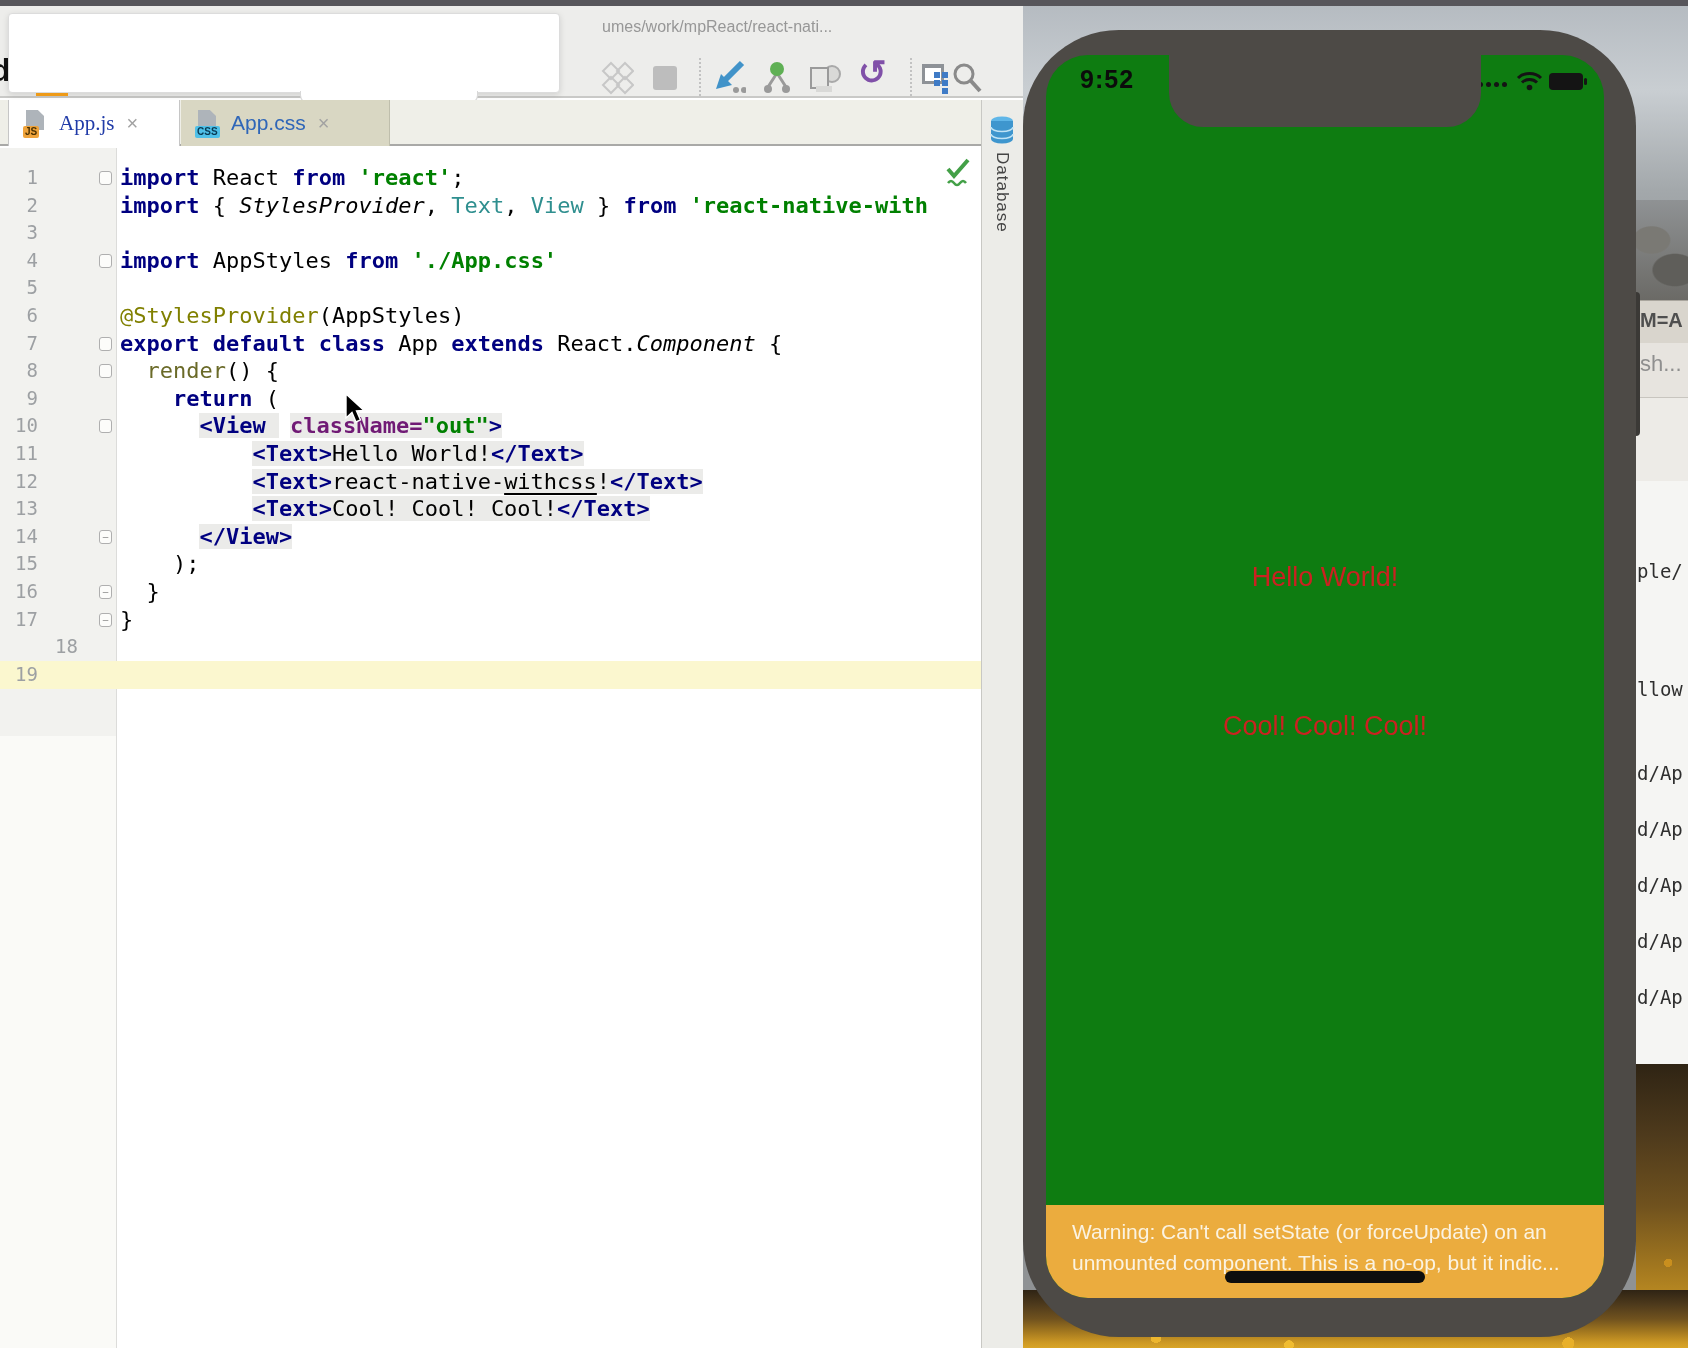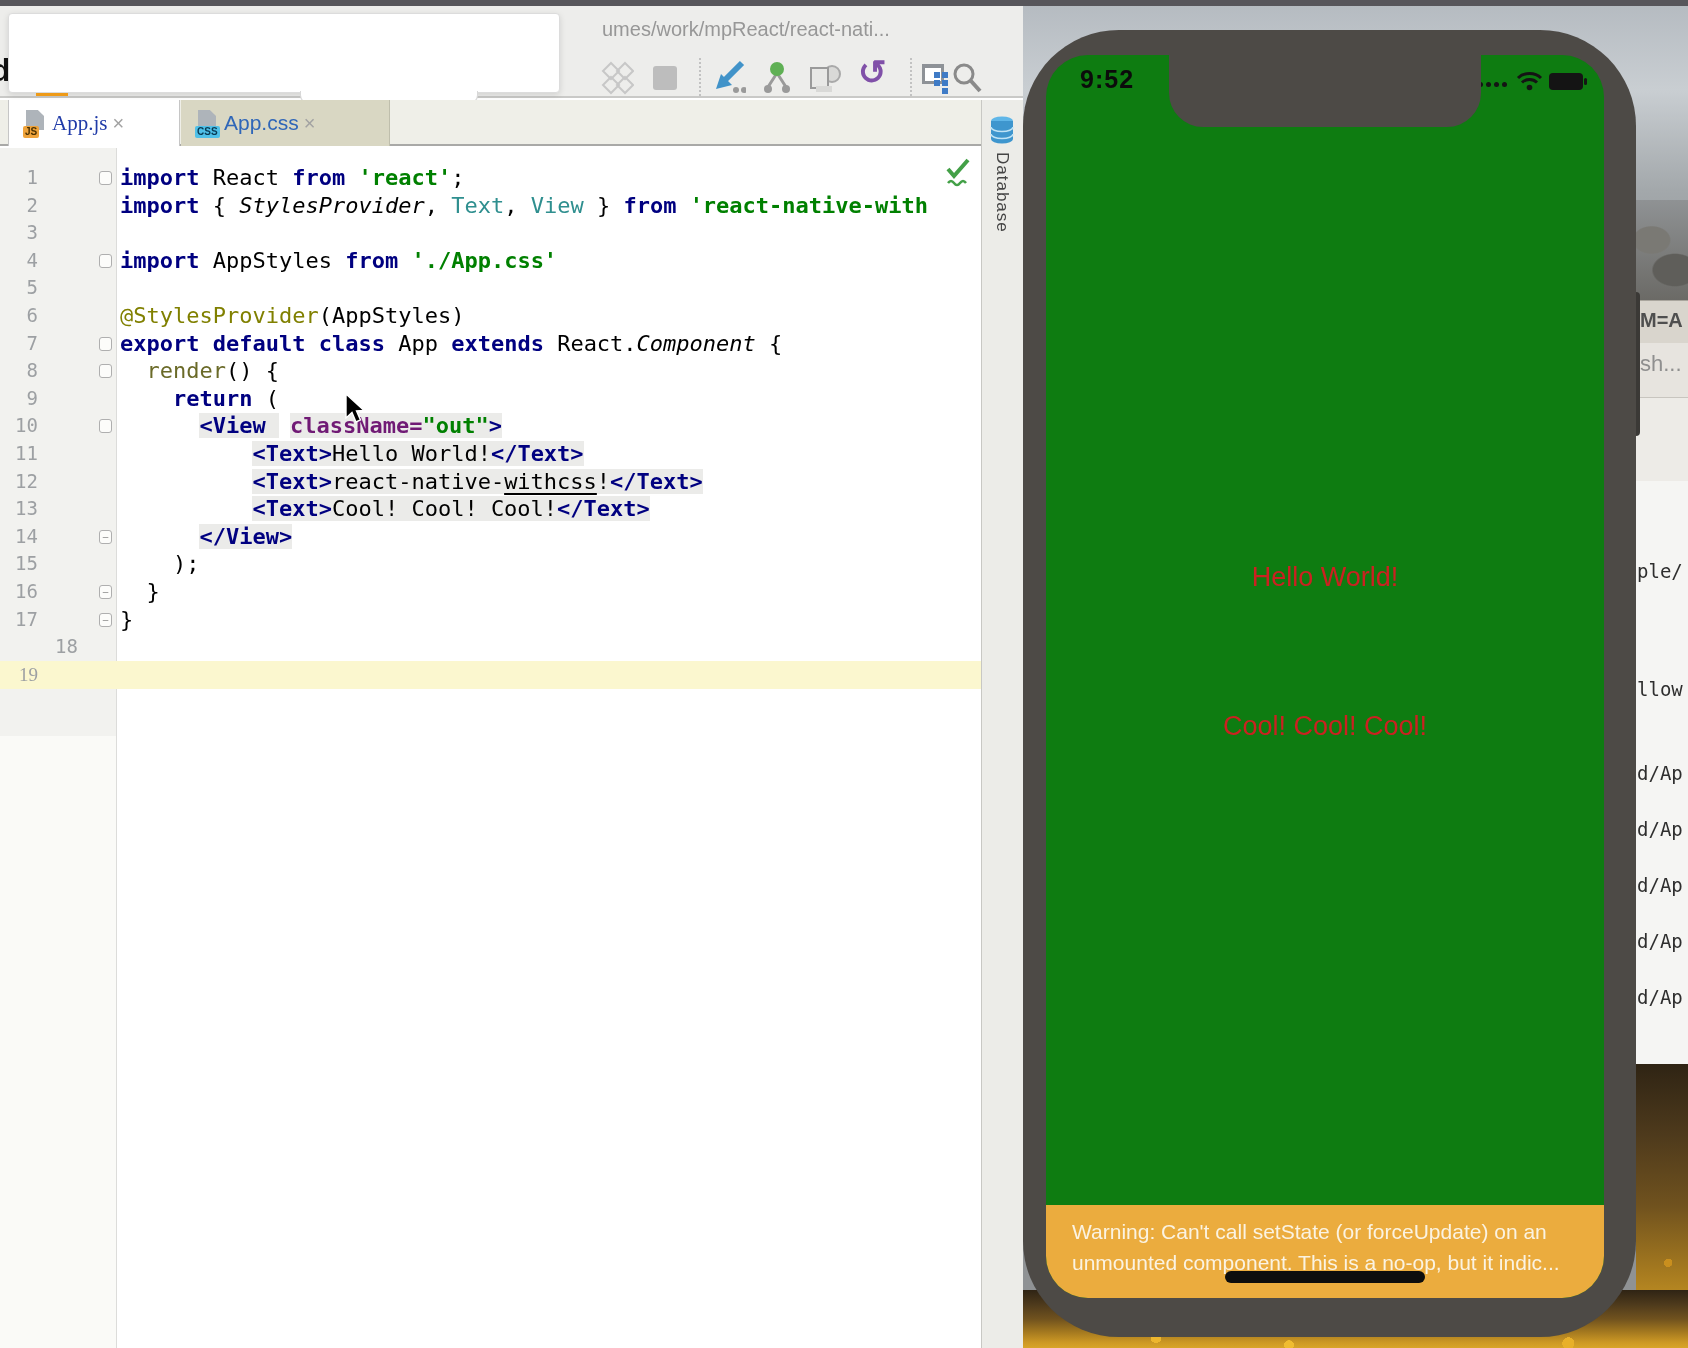--- a/index.html
+++ b/index.html
@@ -43,33 +43,33 @@
   #status-icons { top:16px; right:16px; display:flex; align-items:center; gap:6px; }
   .sig-dot { width:5px; height:5px; border-radius:50%; background:#141414; display:inline-block; margin-right:3px; }
   .phone-text { left:0; width:558px; text-align:center; color:#cb2121; font-size:27px; }
   #warn-bar { left:0; top:1150px; width:558px; height:93px; background:#ebac3e;
     color:#fbf3e2; font-size:21px; line-height:31px; padding:11px 0 0 26px; }
   #home-pill { left:179px; top:1216px; width:200px; height:12px; background:#0d0d0d; border-radius:7px; }
 
   
   #ide { left:0; top:0; width:1023px; height:1348px; background:#fff; overflow:hidden; }
   #toolbar { left:0; top:6px; width:1023px; height:92px; background:#ededeb; border-bottom:2px solid #c9c9c7; }
-  #win-title { left:602px; top:12px; color:#979797; font-size:20px; white-space:nowrap; }
+  #win-title { left:602px; top:12px; color:#979797; font-size:16px; white-space:nowrap; }
   .tb-sep { position:absolute; top:52px; width:0; height:38px; border-left:2px dotted #c2c2c2; }
   .tb-icon { position:absolute; top:54px; width:34px; height:36px; }
   #behind-letter { left:0; top:46px; width:11px; height:44px; overflow:hidden; }
   #behind-letter span { display:inline-block; margin-left:-9px; font-size:32px; font-weight:bold; color:#111; }
   #popup { left:8px; top:7px; width:552px; height:80px; background:#fff; border:1px solid #dcdcdc;
     border-radius:4px; box-shadow:0 2px 6px rgba(0,0,0,.12); }
   #popup-tail { left:300px; top:85px; width:178px; height:14px; background:#fff;
     border:1px solid #d8d8d8; border-top:none; border-radius:0 0 10px 10px; }
   #orange-dash { left:36px; top:87px; width:32px; height:3px; background:#ee9a17; }
 
   #tabbar { left:0; top:100px; width:981px; height:46px; background:#efefe8; border-bottom:2px solid #a9a9a7; }
-  .tab { position:absolute; top:0; height:46px; display:flex; align-items:center; gap:5px; padding:0 14px; }
+  .tab { position:absolute; top:0; height:46px; display:flex; align-items:center; gap:12px; padding:0 14px; }
   #tab-appjs { left:8px; width:172px; background:#fff; border-left:1px solid #c6c6c6; border-right:1px solid #c6c6c6; }
   #tab-appcss { left:181px; width:209px; background:#d9d7c3; border-right:1px solid #bfbeac; }
   .tab-label-js { color:#203ba8; font-size:21px;font-family:Liberation Serif, serif; }
   .tab-label-css { color:#2f66b8; font-size:21px; }
   .tab-close { color:#a2a2a2; font-size:20px; }
   .ficon { position:relative; width:24px; height:26px; }
   .ficon .page { position:absolute; left:3px; top:0; width:18px; height:20px; background:#aeb4ba;
     clip-path:polygon(0 0, 66% 0, 100% 30%, 100% 100%, 0 100%); }
   .badge { position:absolute; left:0; bottom:-2px; font-weight:bold; color:#222; border-radius:2px;
     padding:1px 2px; font-size:10px; line-height:10px; }
@@ -276,21 +276,21 @@
           <div class="gutter-num" style="top: 374.8px;">14</div>
           <div class="code-row" style="top: 374.8px;"><span class="tk-p">      </span><span class="tk-t">&lt;/View&gt;</span></div>
           <div class="gutter-num" style="top: 402.4px;">15</div>
           <div class="code-row" style="top: 402.4px;"><span class="tk-p">    );</span></div>
           <div class="gutter-num" style="top: 430px;">16</div>
           <div class="code-row" style="top: 430px;"><span class="tk-p">  }</span></div>
           <div class="gutter-num" style="top: 457.6px;">17</div>
           <div class="code-row" style="top: 457.6px;"><span class="tk-p">}</span></div>
           <div class="gutter-num" style="top: 485.2px; margin-left: 40px;">18</div>
           <div class="code-row" style="top: 485.2px;"></div>
-          <div class="gutter-num" style="top: 512.8px; font-family: Liberation Serif, serif;">19</div>
+          <div class="gutter-num" style="top: 512.8px;">19</div>
           <div class="code-row" style="top: 512.8px;"></div>
           <div class="fold-marker" style="top: 23px;"></div>
           <div class="fold-marker" style="top: 105.8px;"></div>
           <div class="fold-marker" style="top: 188.6px;"></div>
           <div class="fold-marker" style="top: 216.2px;"></div>
           <div class="fold-marker" style="top: 271.4px;"></div>
           <div class="fold-marker" style="top: 381.8px;">–</div>
           <div class="fold-marker" style="top: 437px;">–</div>
           <div class="fold-marker" style="top: 464.6px;">–</div>
         </div>

